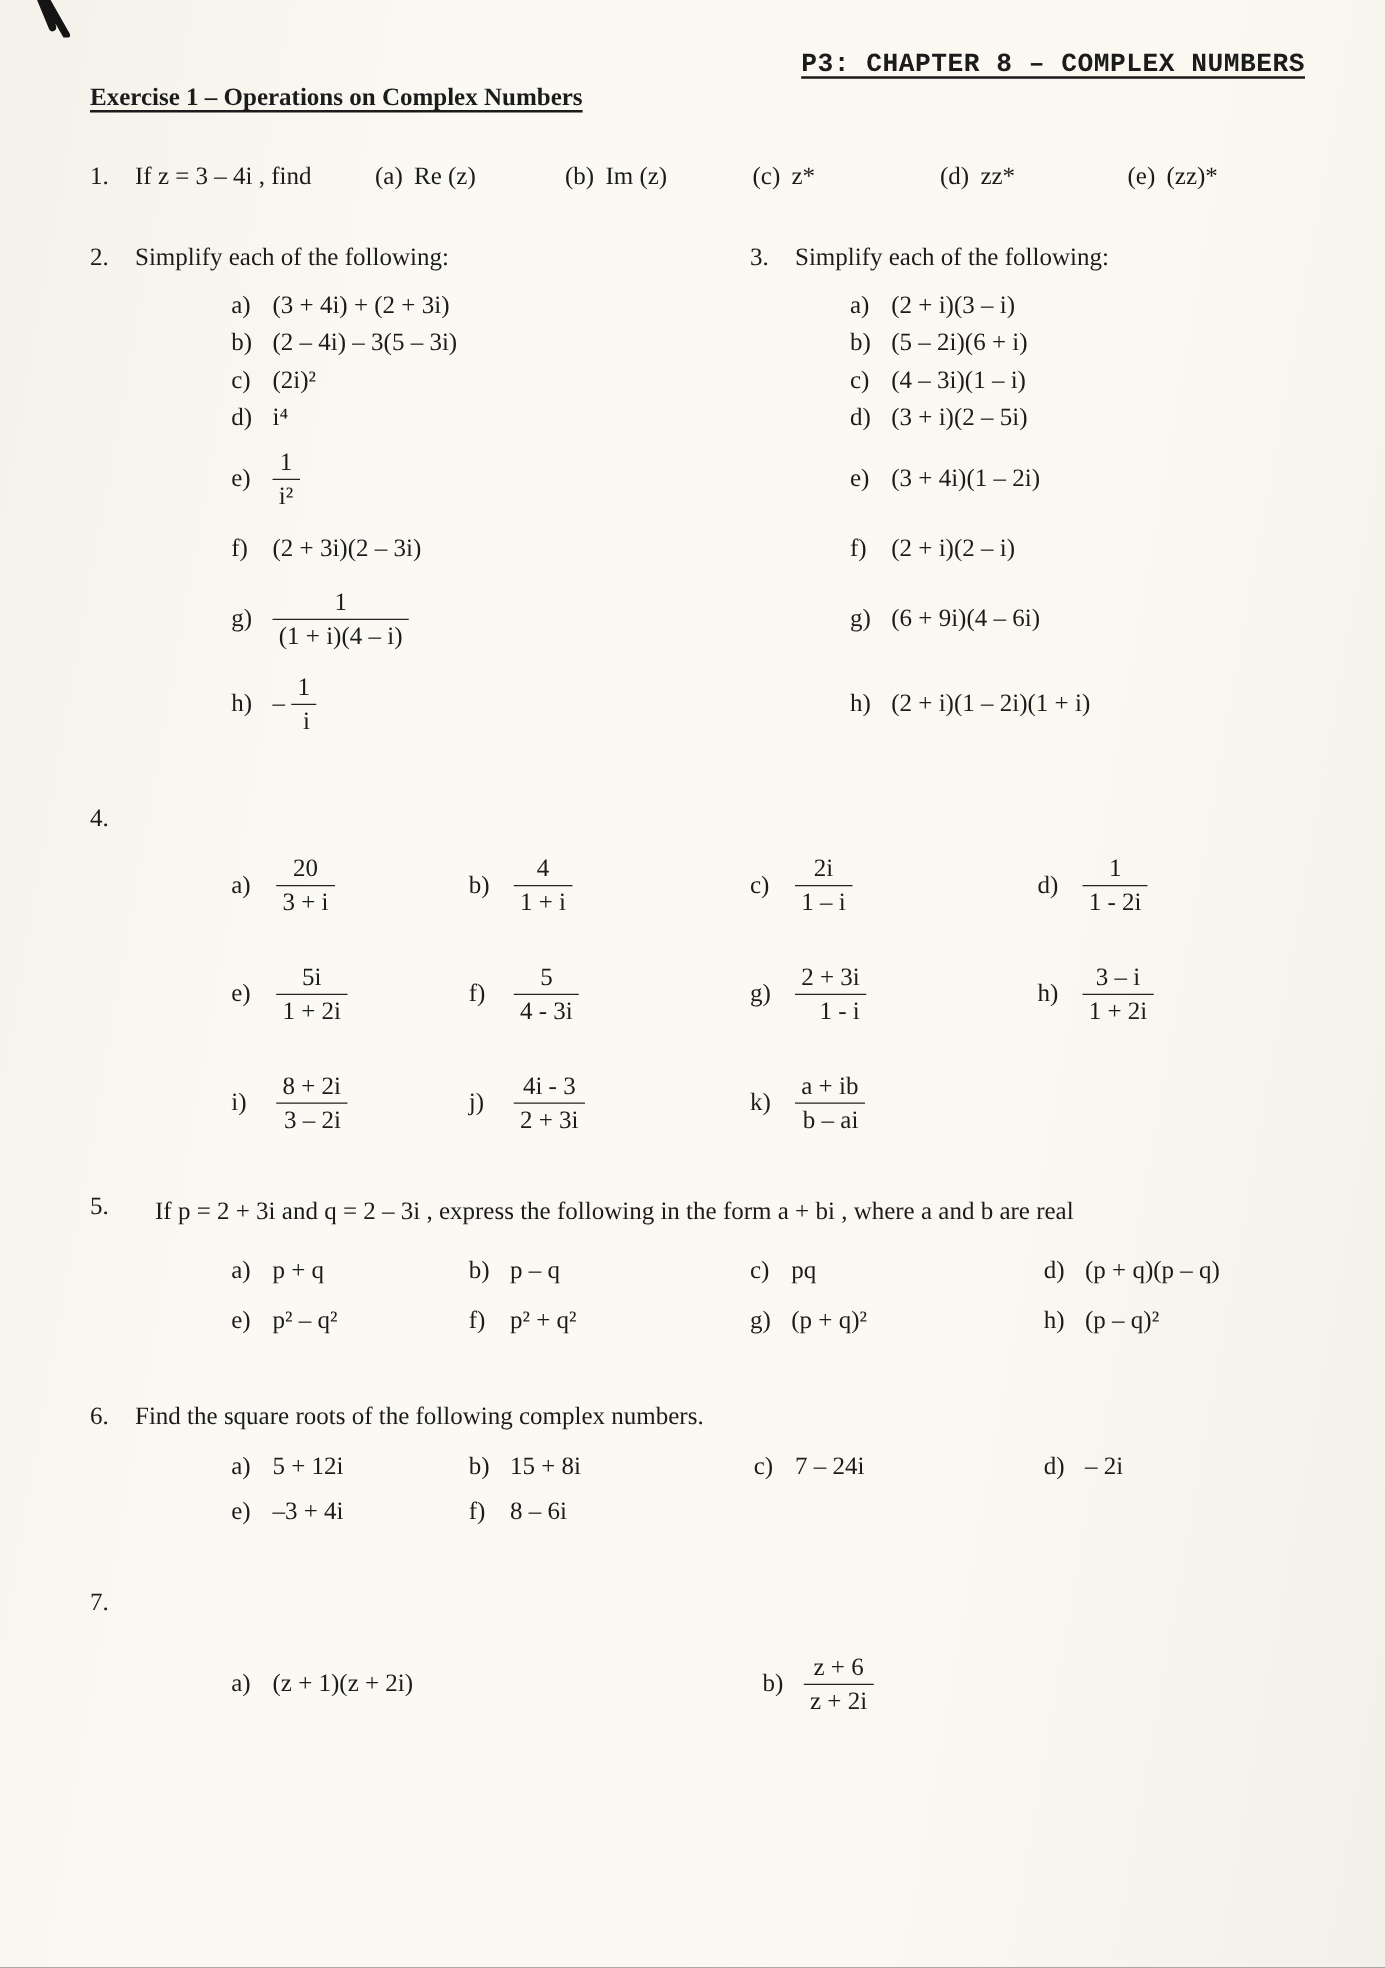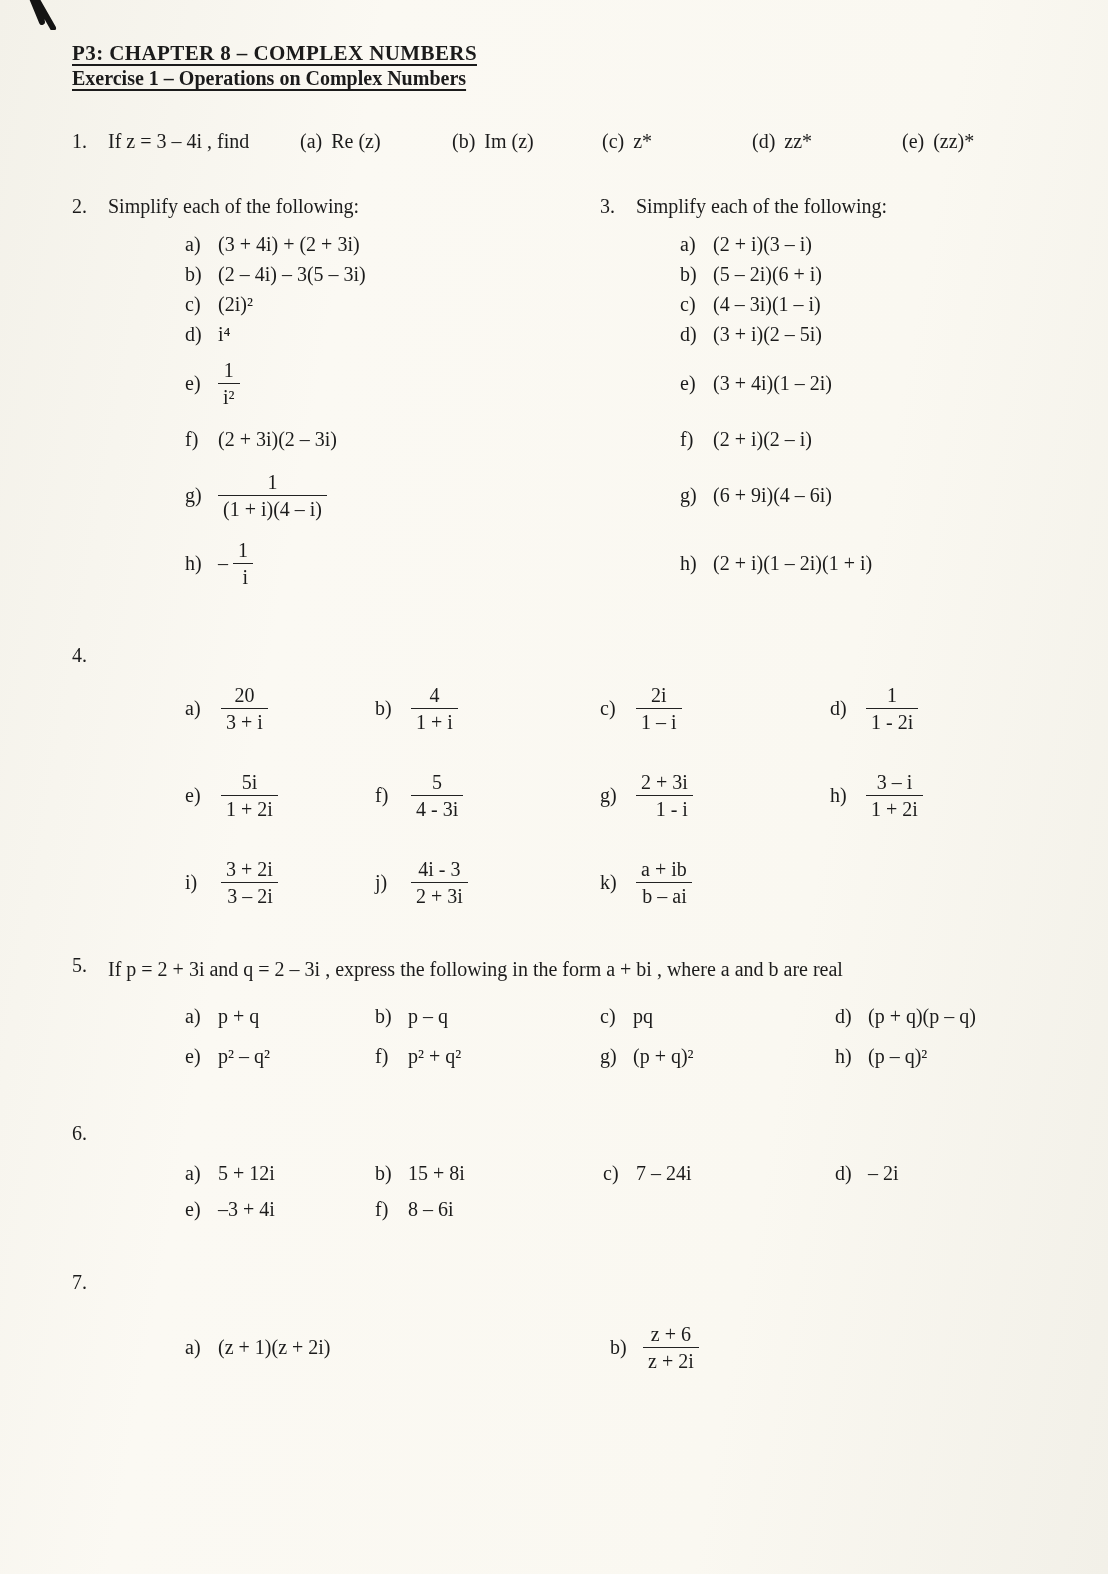--- a/index.html
+++ b/index.html
@@ -10,21 +10,21 @@
     background: linear-gradient(100deg, #f3f1e9 0%, #fbf9f3 28%, #faf8f1 70%, #f2f0e8 100%);
     color: #1b1b1b;
     font-family: "Liberation Serif", serif;
     font-size: 20px;
     line-height: 1.25;
     padding: 40px 64px 0 72px;
     overflow: hidden;
   }
   .ink-mark { position: absolute; left: 20px; top: -8px; }
 
-  .title-wrap { text-align: left; }
+  .title-wrap { text-align: right; font-family: Liberation Mono, monospace; }
   .title {
     font-weight: bold; font-size: 21px; letter-spacing: .4px;
     text-decoration: underline; text-underline-offset: 4px; text-decoration-thickness: 1.8px;
   }
   .ex-wrap { }
   .exercise {
     font-weight: bold; font-size: 20px;
     text-decoration: underline; text-underline-offset: 4px; text-decoration-thickness: 1.6px;
   }
 
@@ -60,21 +60,21 @@
   .q4 { margin-top: 46px; }
   .q4grid {
     display: grid; grid-template-columns: 190px 225px 230px 1fr;
     padding-left: 113px; row-gap: 38px; margin-top: 16px;
   }
   .fit { display: flex; align-items: center; }
   .fit .lbl { flex: 0 0 36px; }
 
   
   .q5 { margin-top: 46px; }
-  .stem2 .line { display: block; line-height: 1.6; }
+  .stem2 .line { display: block; line-height: 1.6; margin-left: 16px; }
   .q5grid {
     display: grid; grid-template-columns: 190px 225px 235px 1fr;
     padding-left: 113px; row-gap: 10px; margin-top: 16px;
   }
 
   
   .q6 { margin-top: 50px; }
   .q6grid {
     display: grid; grid-template-columns: 190px 228px 232px 1fr;
     padding-left: 113px; row-gap: 6px; margin-top: 12px;
@@ -264,21 +264,21 @@
       <div class="fit">
           <span class="lbl">h)</span>
           <span class="frac">
             <span class="fnum">3 – i</span>
             <span class="fden">1 + 2i</span>
           </span>
         </div>
       <div class="fit">
           <span class="lbl">i)</span>
           <span class="frac">
-            <span class="fnum">3 + 2i</span>
+            <span class="fnum">8 + 2i</span>
             <span class="fden">3 – 2i</span>
           </span>
         </div>
       <div class="fit">
           <span class="lbl">j)</span>
           <span class="frac">
             <span class="fnum">4i - 3</span>
             <span class="fden">2 + 3i</span>
           </span>
         </div>
@@ -331,20 +331,21 @@
       <div class="it">
           <span class="lbl">h)</span>
           <span>(p – q)²</span>
         </div>
     </div>
   </section>
 
   <section class="q6">
     <div class="qhead">
       <span class="qn">6.</span>
+      <span>Find the square roots of the following complex numbers.</span>
     </div>
     <div class="q6grid">
       <div class="it">
           <span class="lbl">a)</span>
           <span>5 + 12i</span>
         </div>
       <div class="it">
           <span class="lbl">b)</span>
           <span>15 + 8i</span>
         </div>

